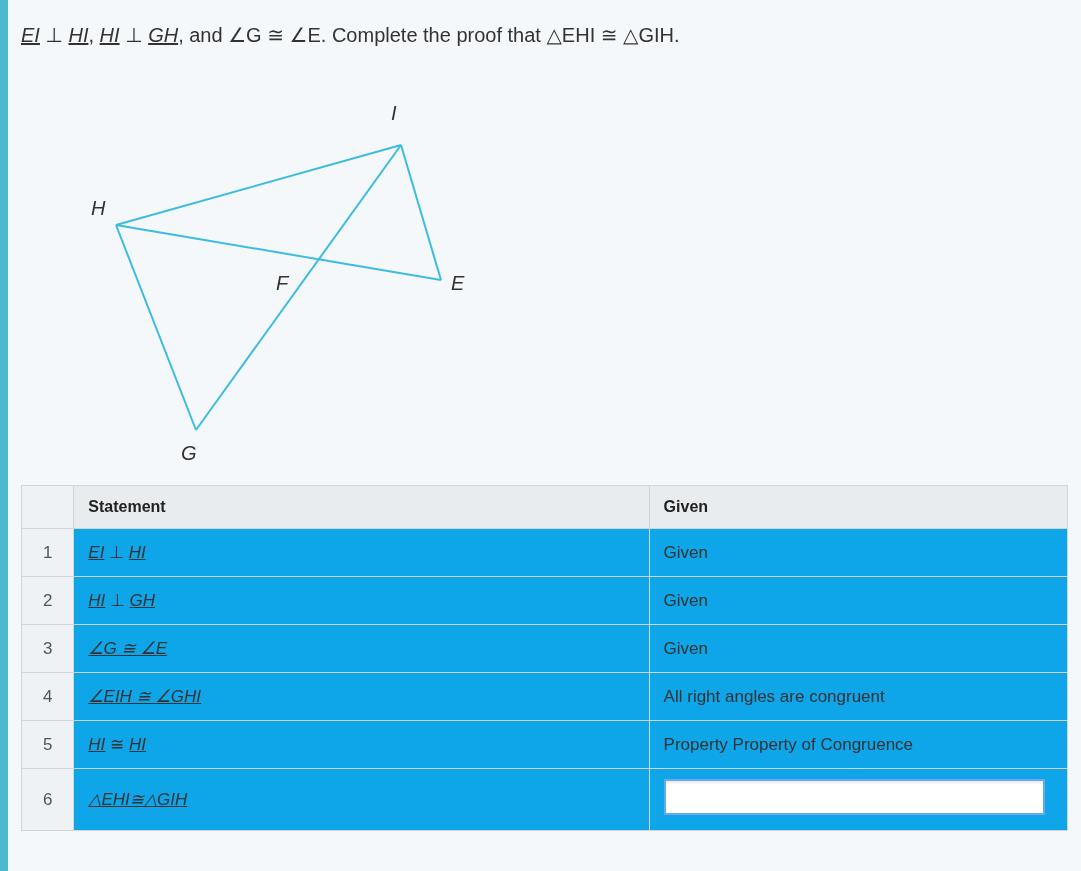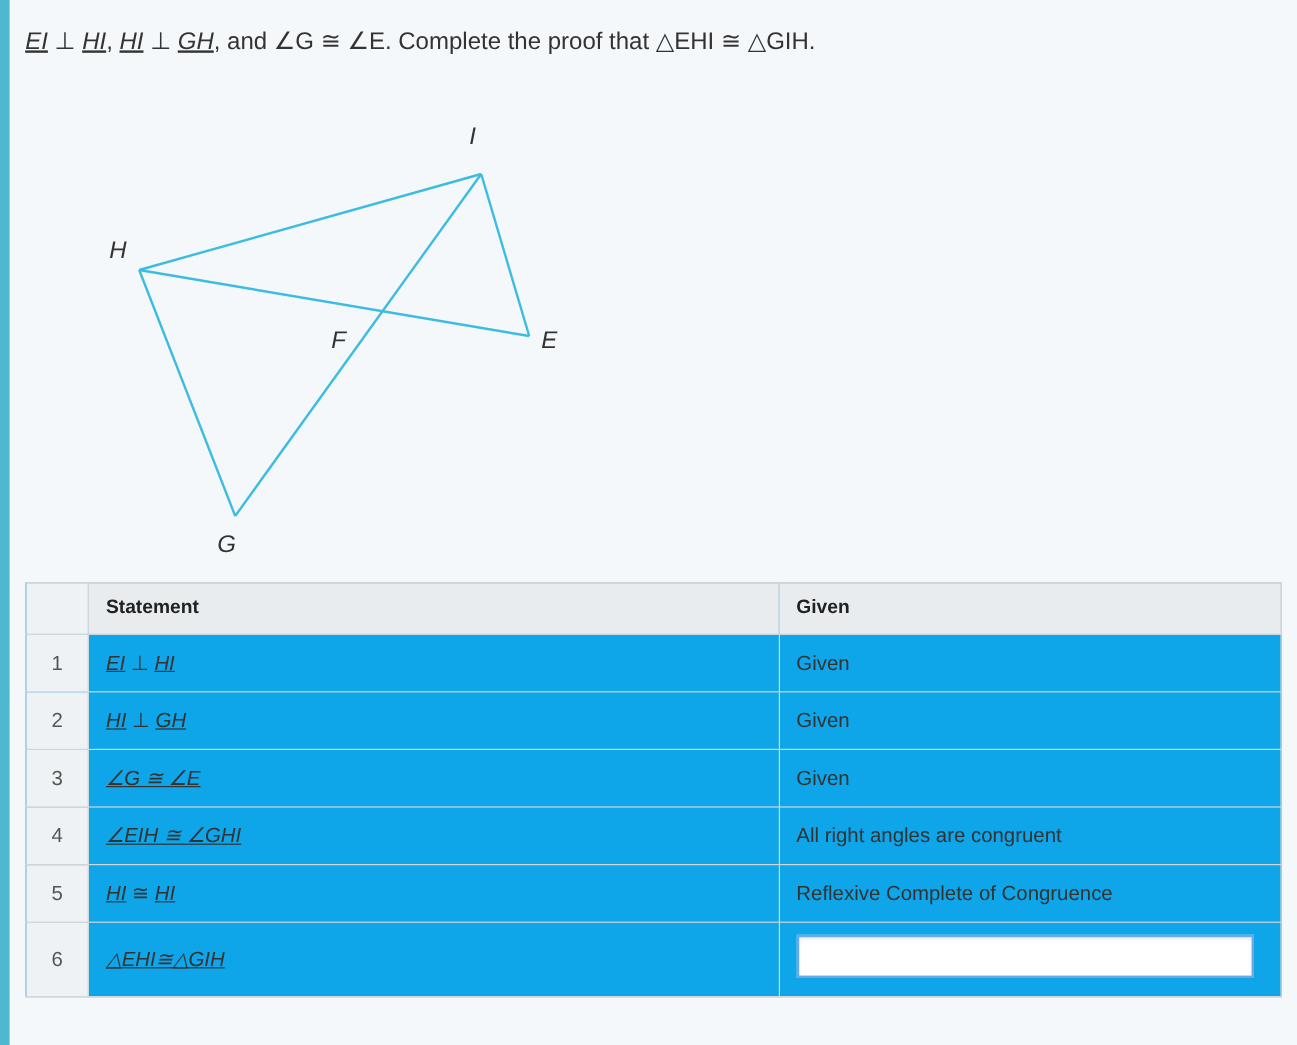--- a/index.html
+++ b/index.html
@@ -162,21 +162,21 @@
         <td class="math">∠EIH ≅ ∠GHI</td>
         <td>All right angles are congruent</td>
       </tr>
       <tr>
         <td class="row-num">5</td>
         <td>
           <span class="overline math">HI</span>
           <span>≅</span>
           <span class="overline math">HI</span>
         </td>
-        <td>Reflexive Complete of Congruence</td>
+        <td>Property Property of Congruence</td>
       </tr>
       <tr>
         <td class="row-num">6</td>
         <td class="math">△EHI≅△GIH</td>
         <td>
           <div class="answer-input"></div>
         </td>
       </tr>
     </tbody>
   </table>

